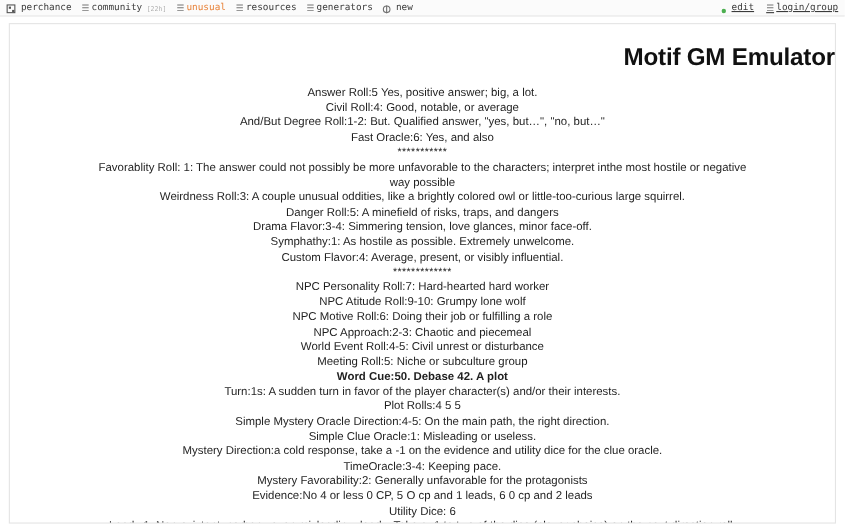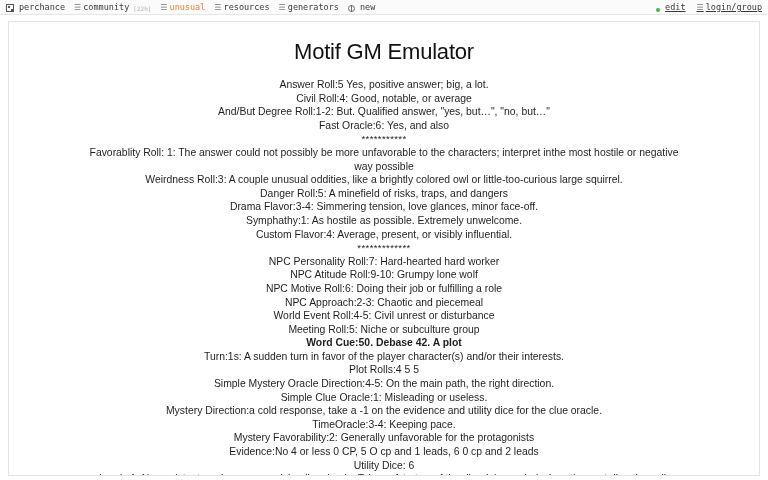--- a/index.html
+++ b/index.html
@@ -94,23 +94,23 @@
   #panel {
     margin: 6px 8px 0 8px;
     border: 1px solid #e4e4e4;
     background: #ffffff;
     height: 455px;
     box-sizing: border-box;
     overflow: hidden;
   }
 
   #gen-title {
-    text-align: center;
+    text-align: right;
     font-size: 22px;
-    font-weight: normal;
+    font-weight: bold;
     color: #111111;
     margin: 17px 0 13px 0;
     letter-spacing: -0.2px;
   }
 
   #output {
     text-align: center;
     font-size: 10.4px;
     line-height: 13.6px;
     color: #1f1f1f;

